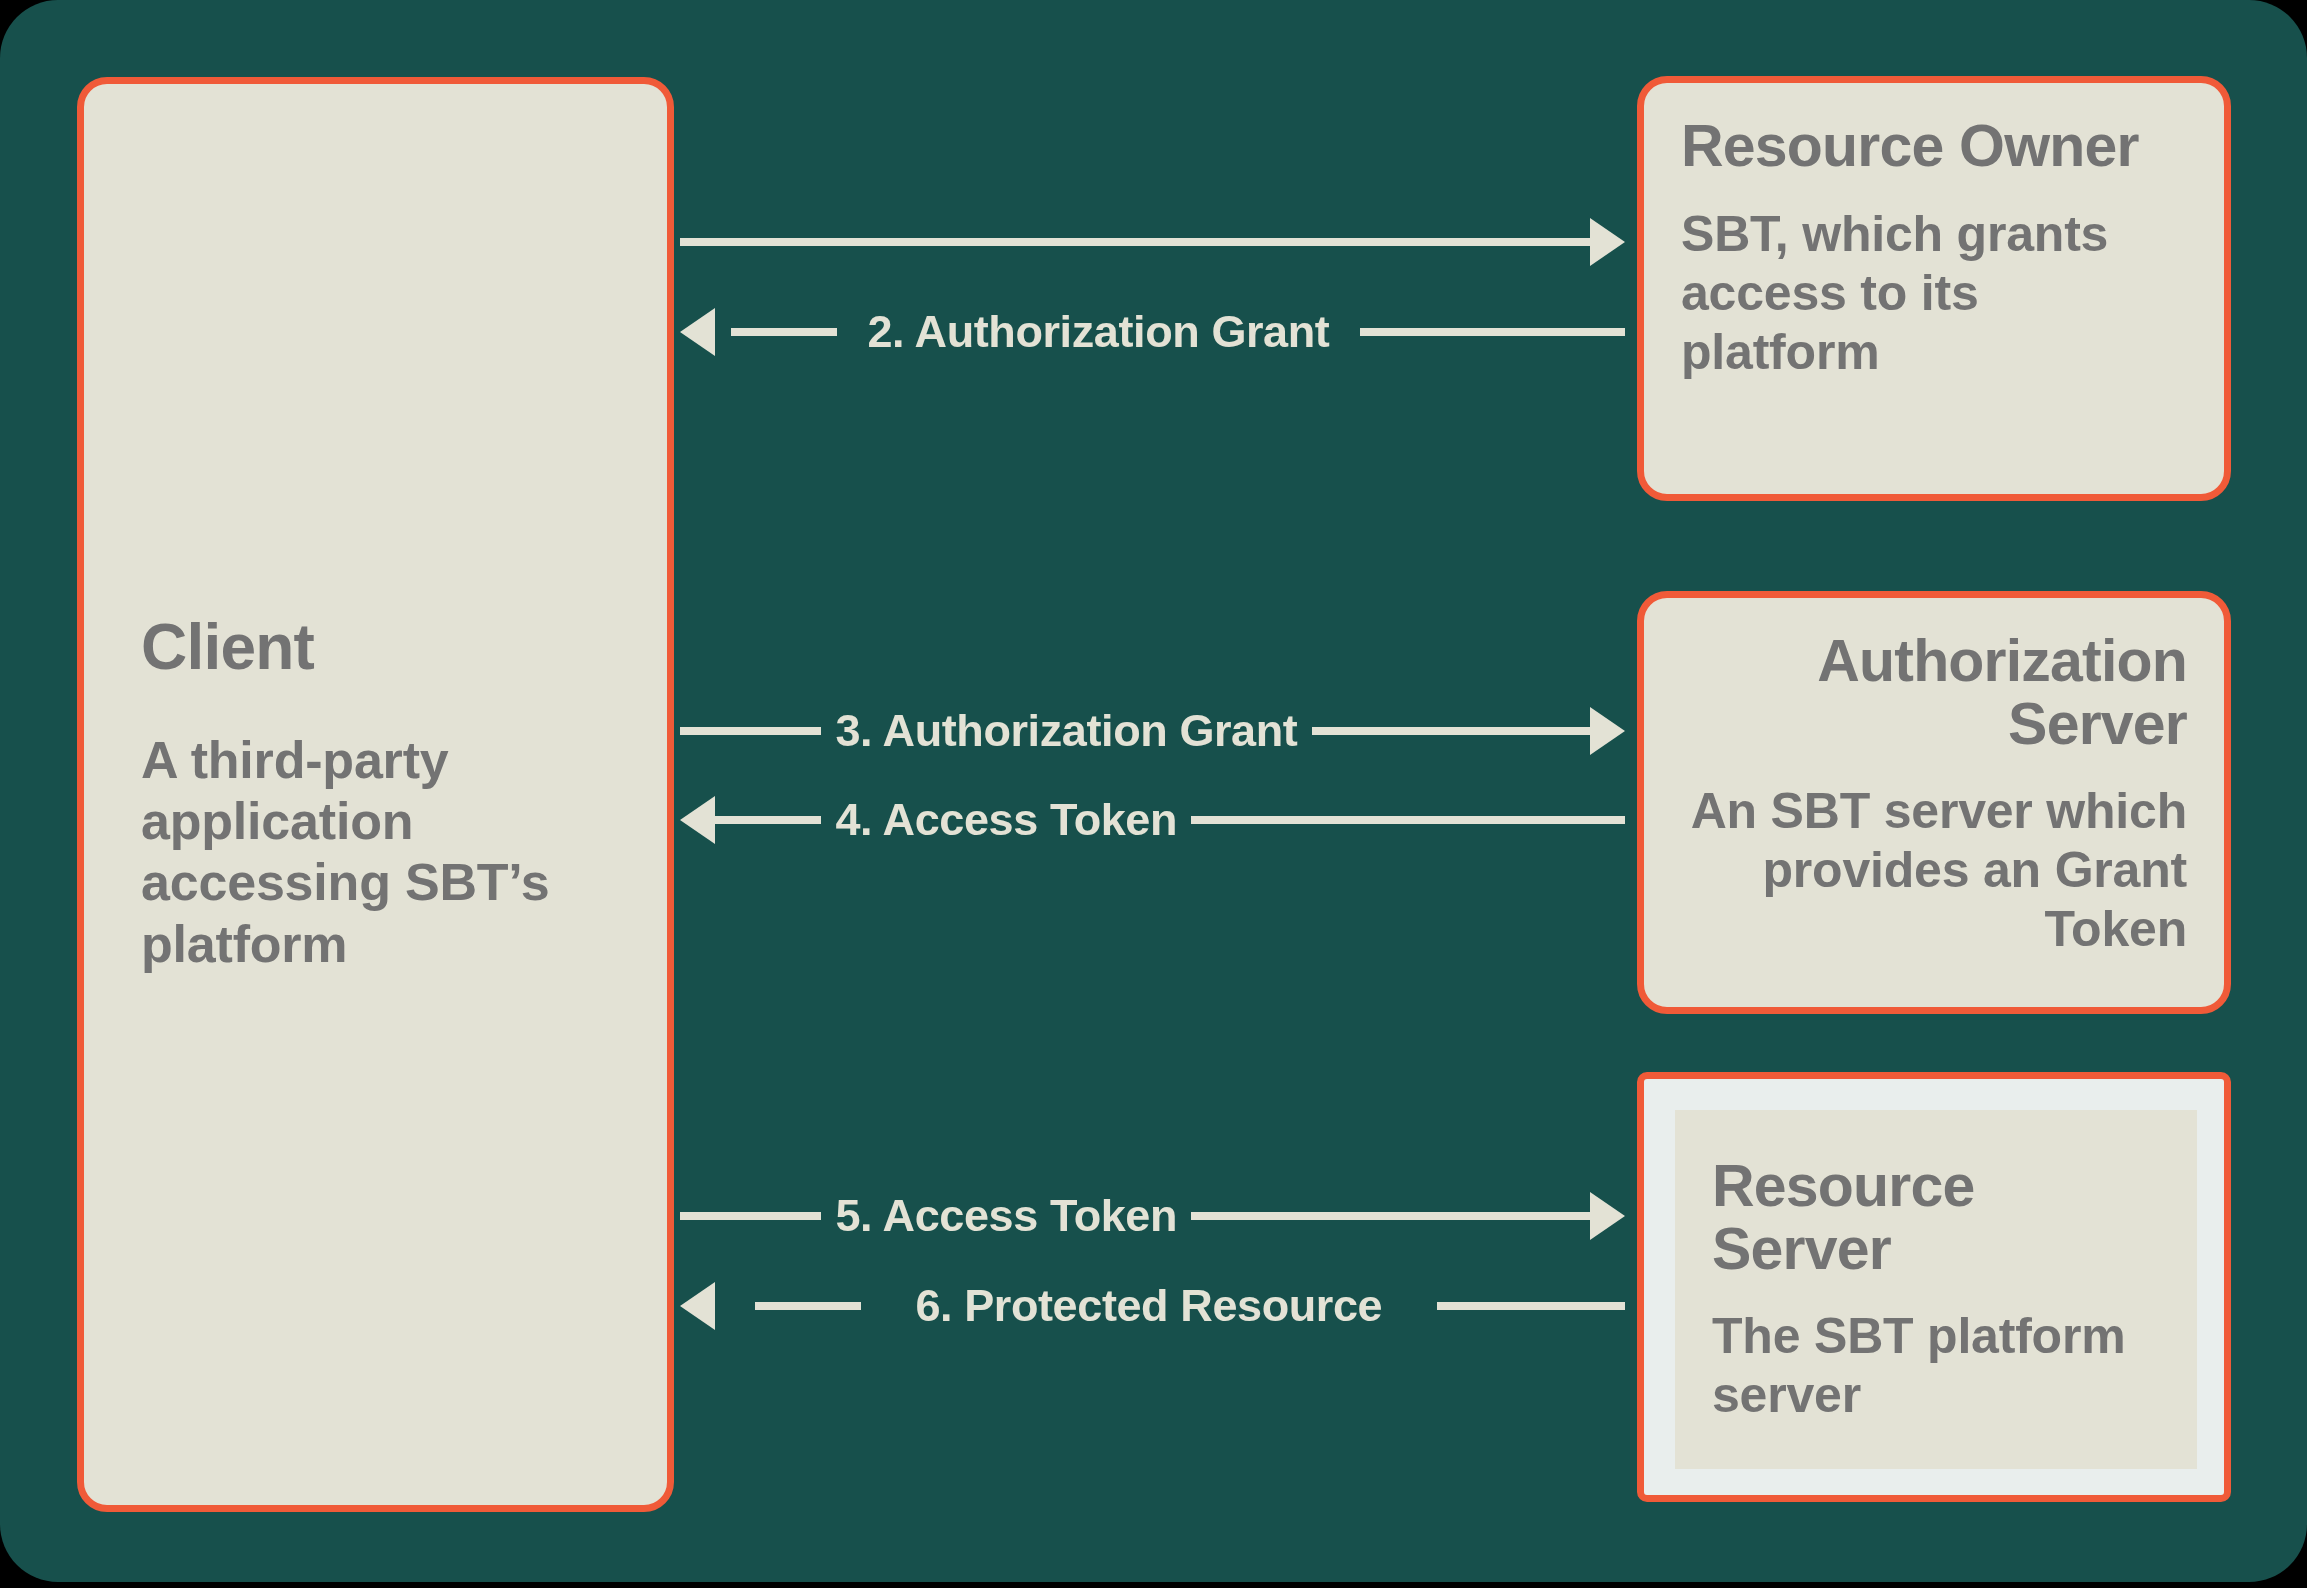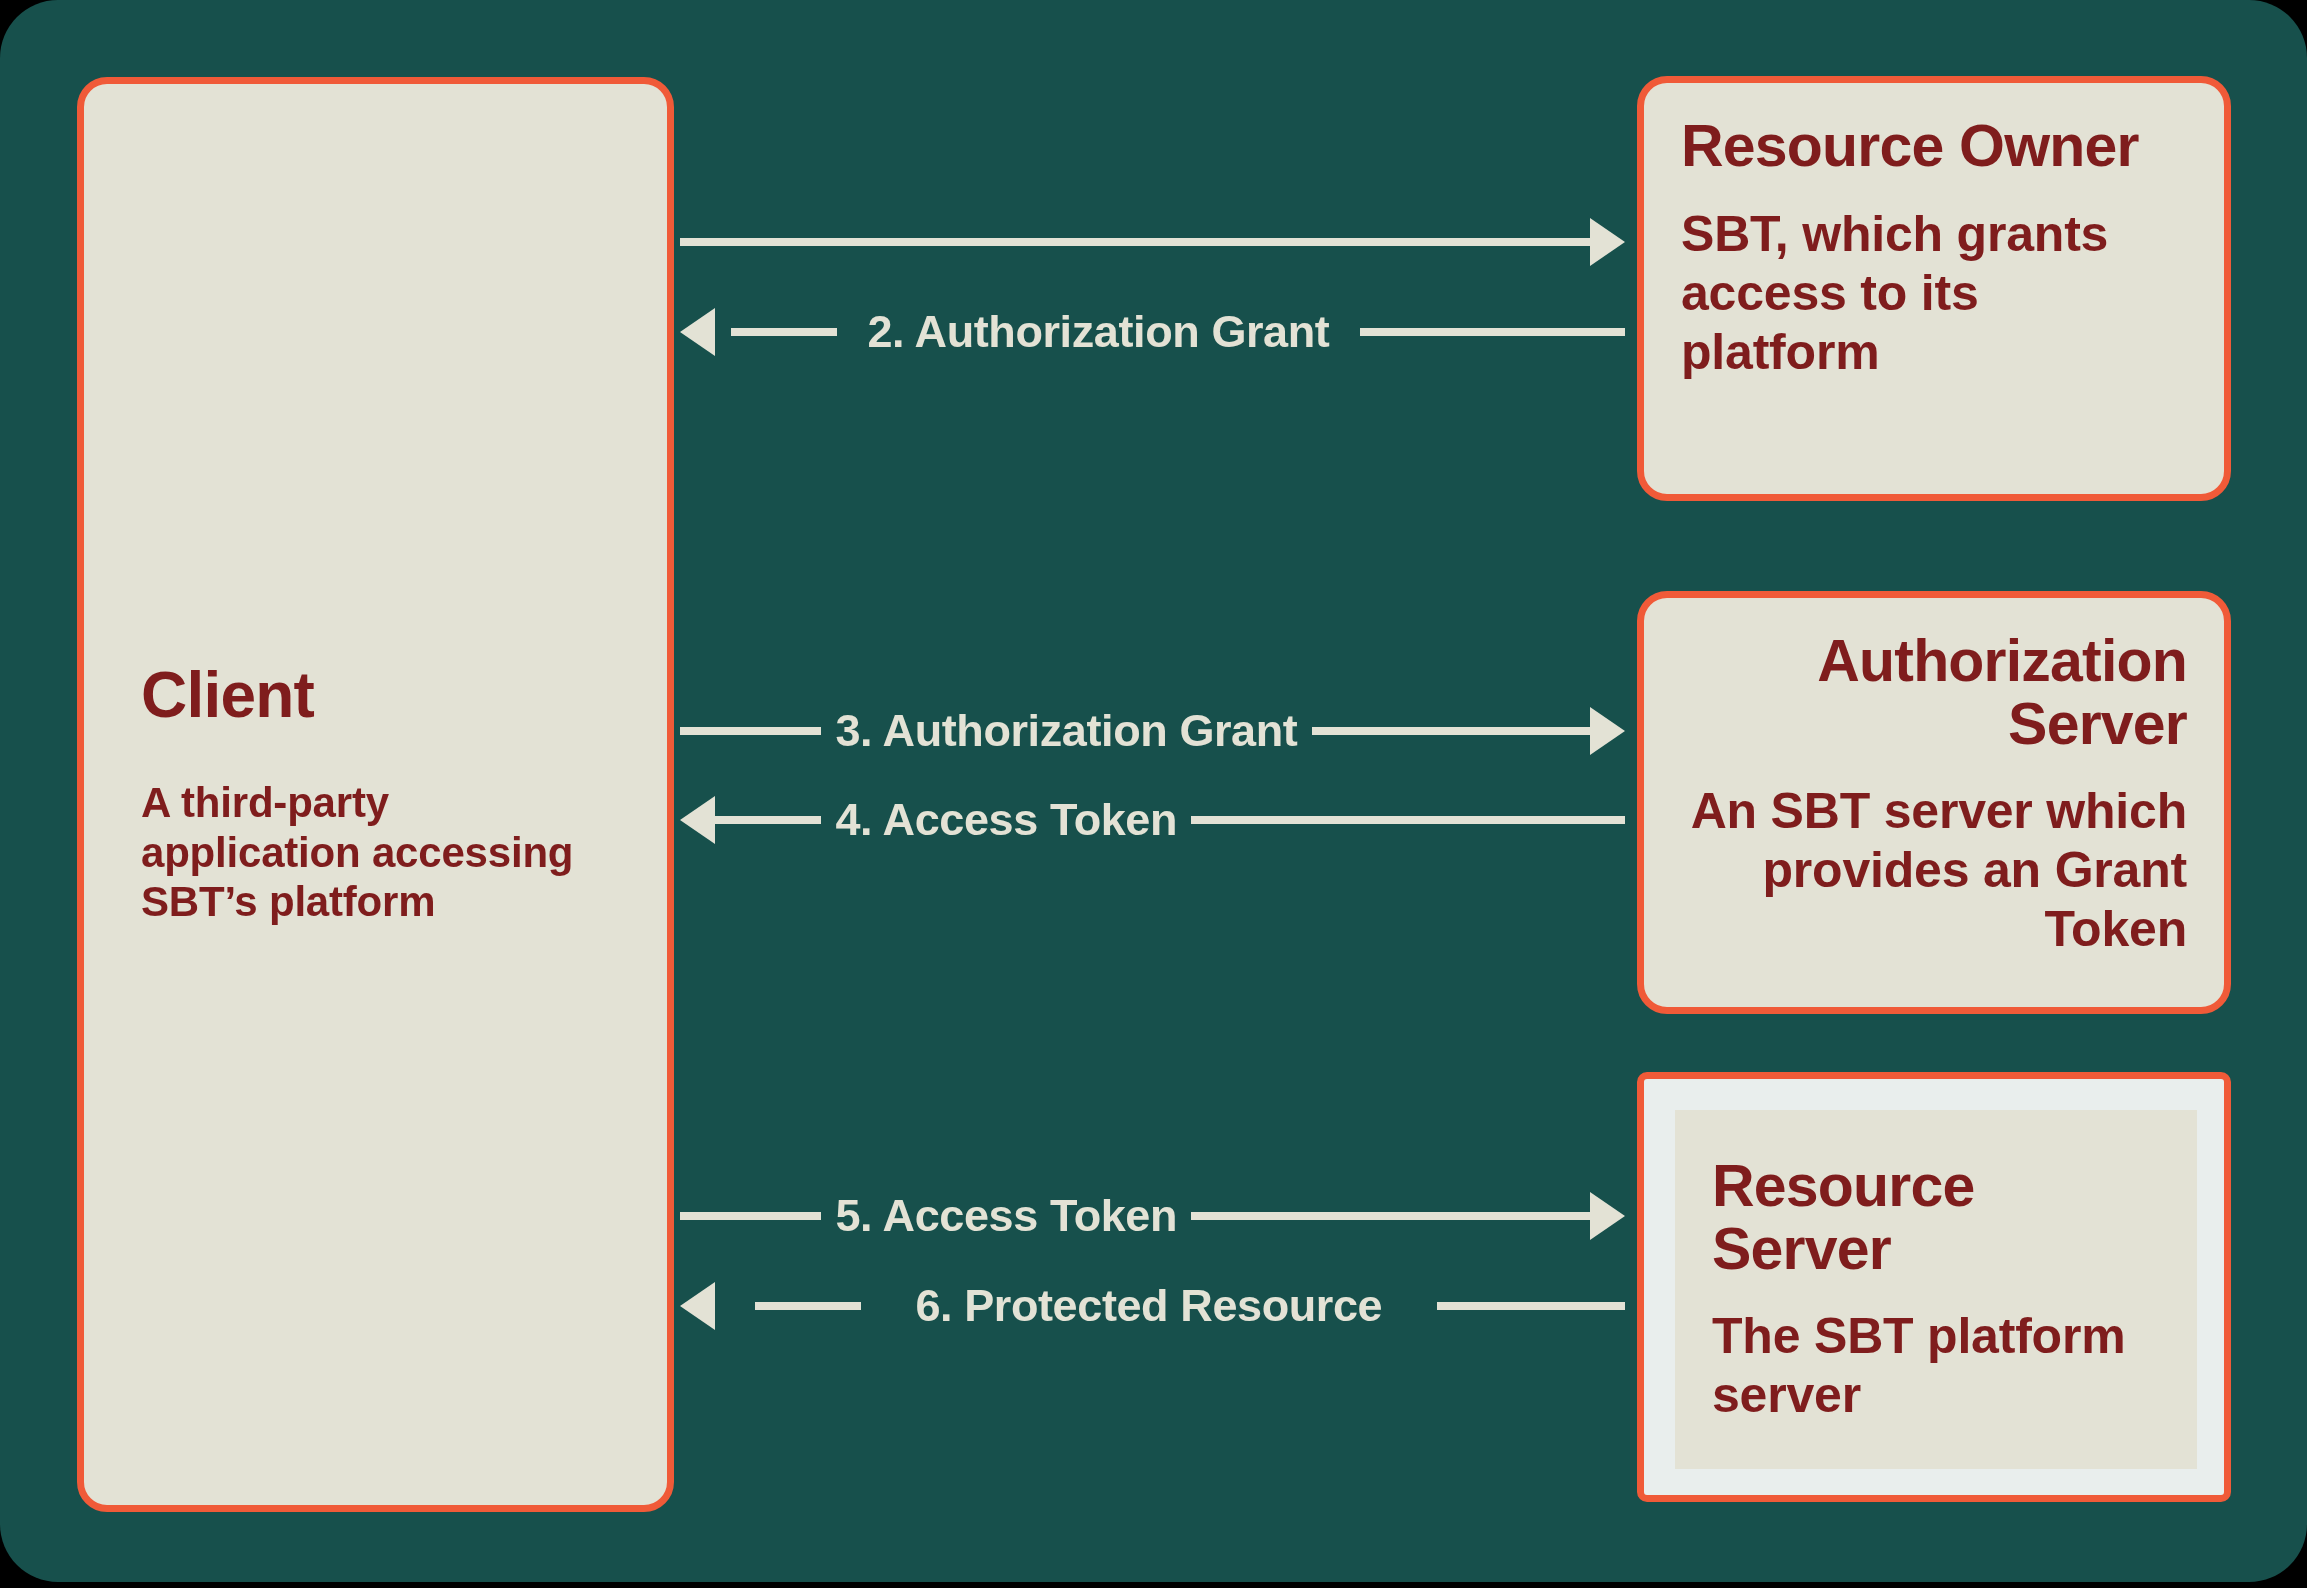--- a/index.html
+++ b/index.html
@@ -10,37 +10,37 @@
   
   .board{
     position:absolute;left:0;top:0;width:2307px;height:1582px;
     background:#17504C;border-radius:58px;
   }
 
   
   .card{
     position:absolute;box-sizing:border-box;
     background:#E3E2D5;border:7.2px solid #F05A38;border-radius:30px;
-    color:#7f1d1d;
+    color:#737373;
   }
   .card-title{
     font-size:59px;font-weight:700;line-height:1.06;letter-spacing:-0.8px;
     margin:0;
   }
   .card-desc{
     font-size:50px;font-weight:700;line-height:1.18;letter-spacing:-0.2px;
     margin:0;
   }
 
   
   #client-card{left:77px;top:77px;width:597px;height:1435px;
     display:flex;flex-direction:column;justify-content:center;align-items:flex-start;
     padding:0 57px;}
   #client-card .card-title{font-size:64px;margin-bottom:21px;}
-  #client-card .card-desc{font-size:42px;}
+  #client-card .card-desc{font-size:52px;}
 
   
   #resource-owner-card{left:1637px;top:76px;width:594px;height:425px;padding:32px 37px;}
   #authorization-server-card{left:1637px;top:591px;width:594px;height:423px;padding:32px 37px;text-align:right;}
 
   #resource-server-card{
     left:1637px;top:1072px;width:594px;height:430px;
     background:#E9EEED;border-radius:10px;padding:0;
   }
   #resource-server-inner{

